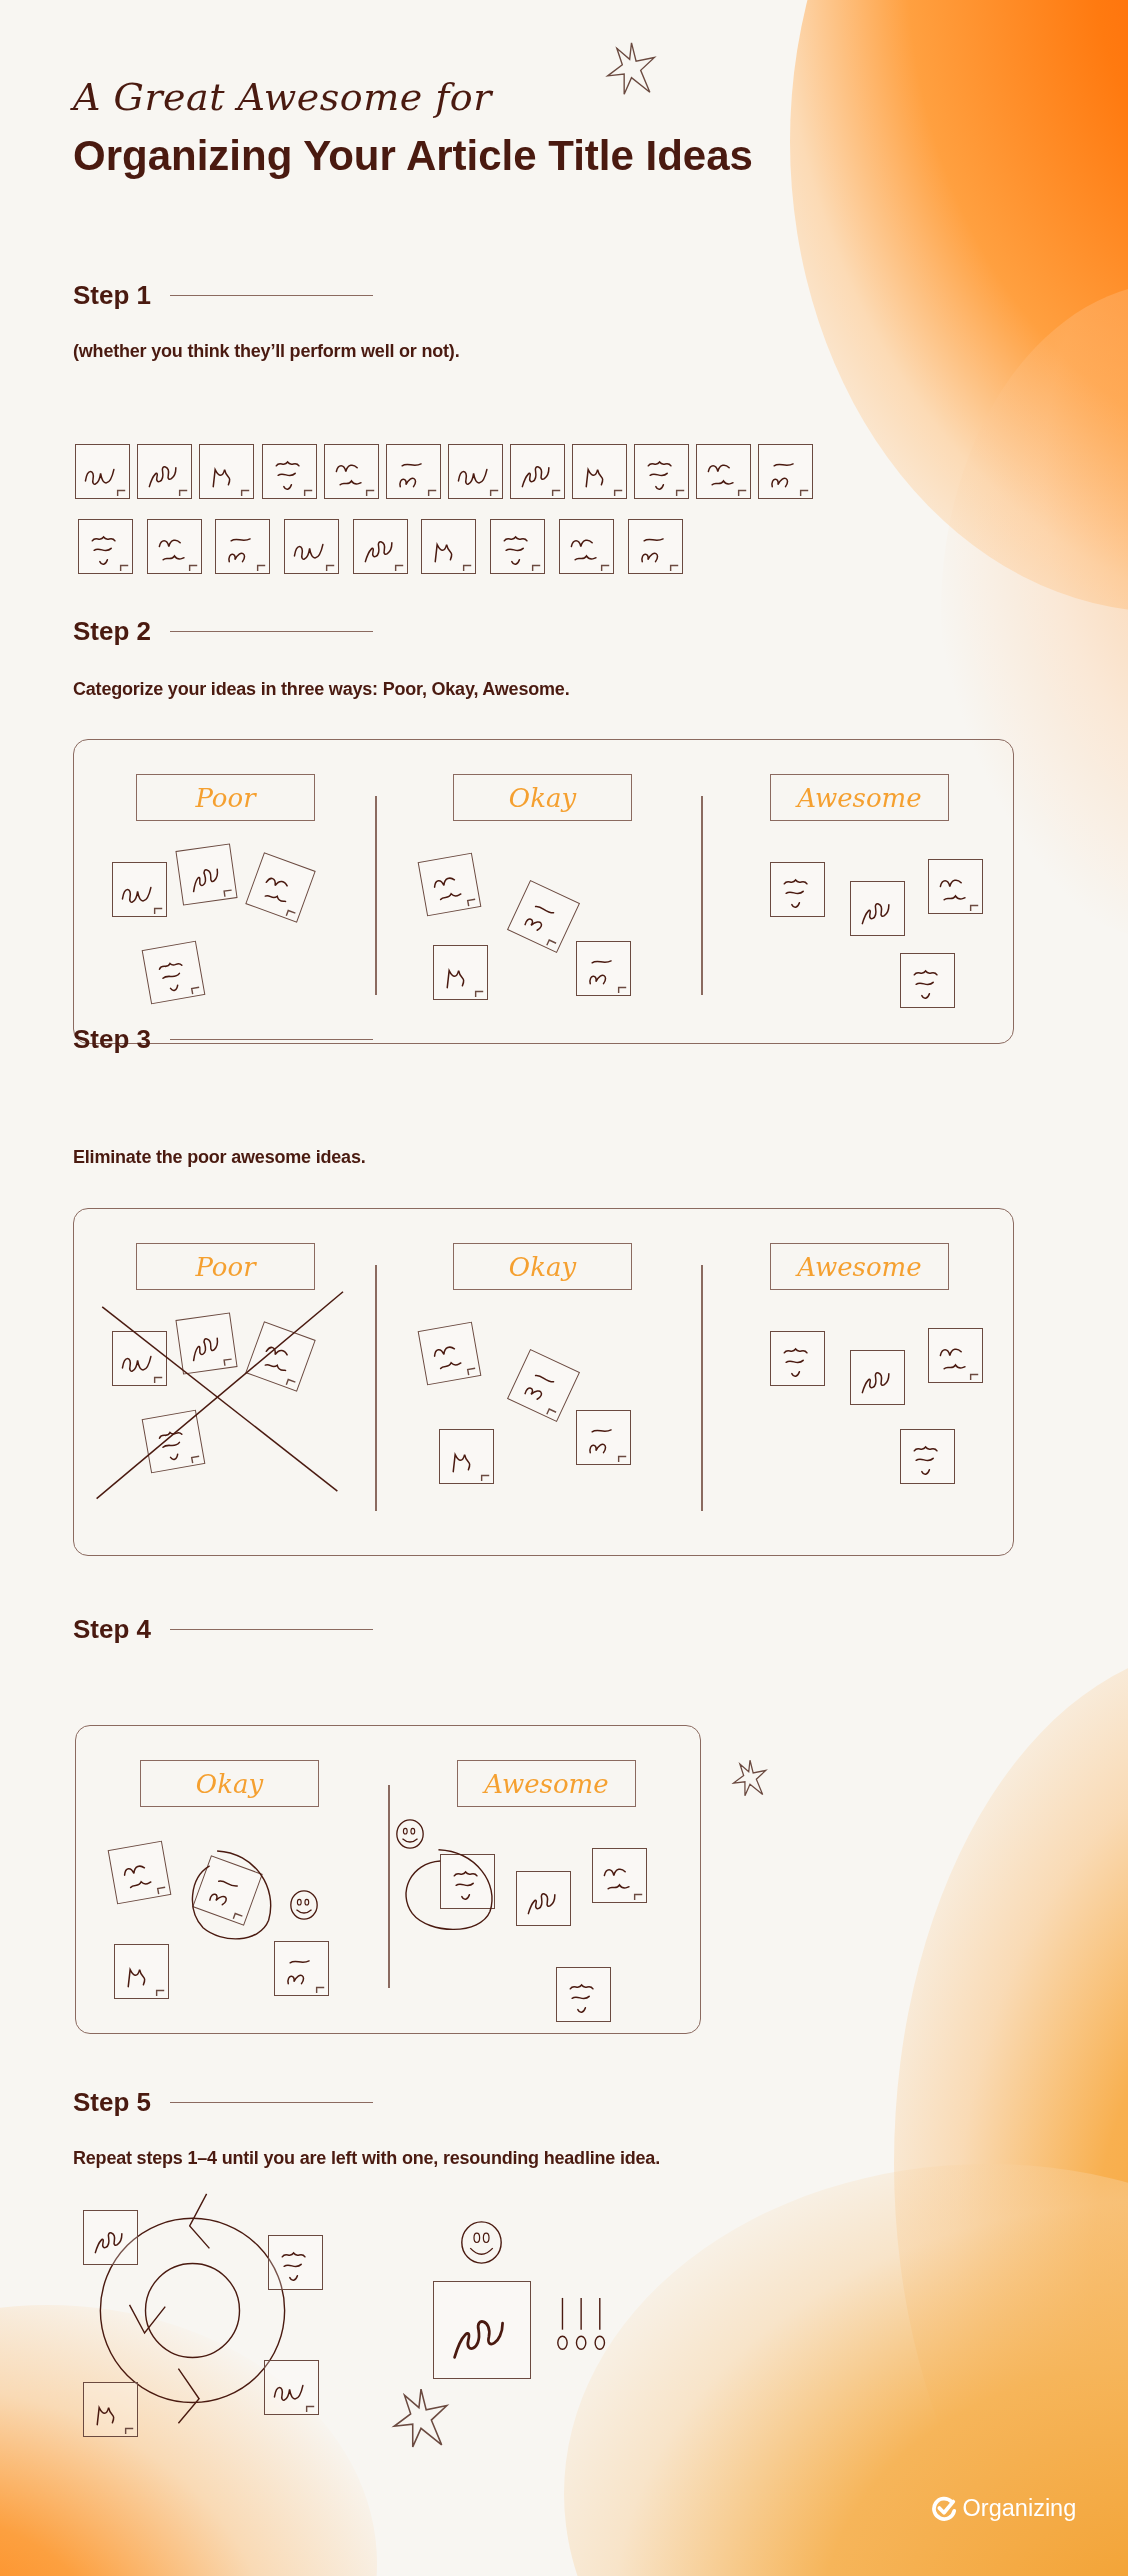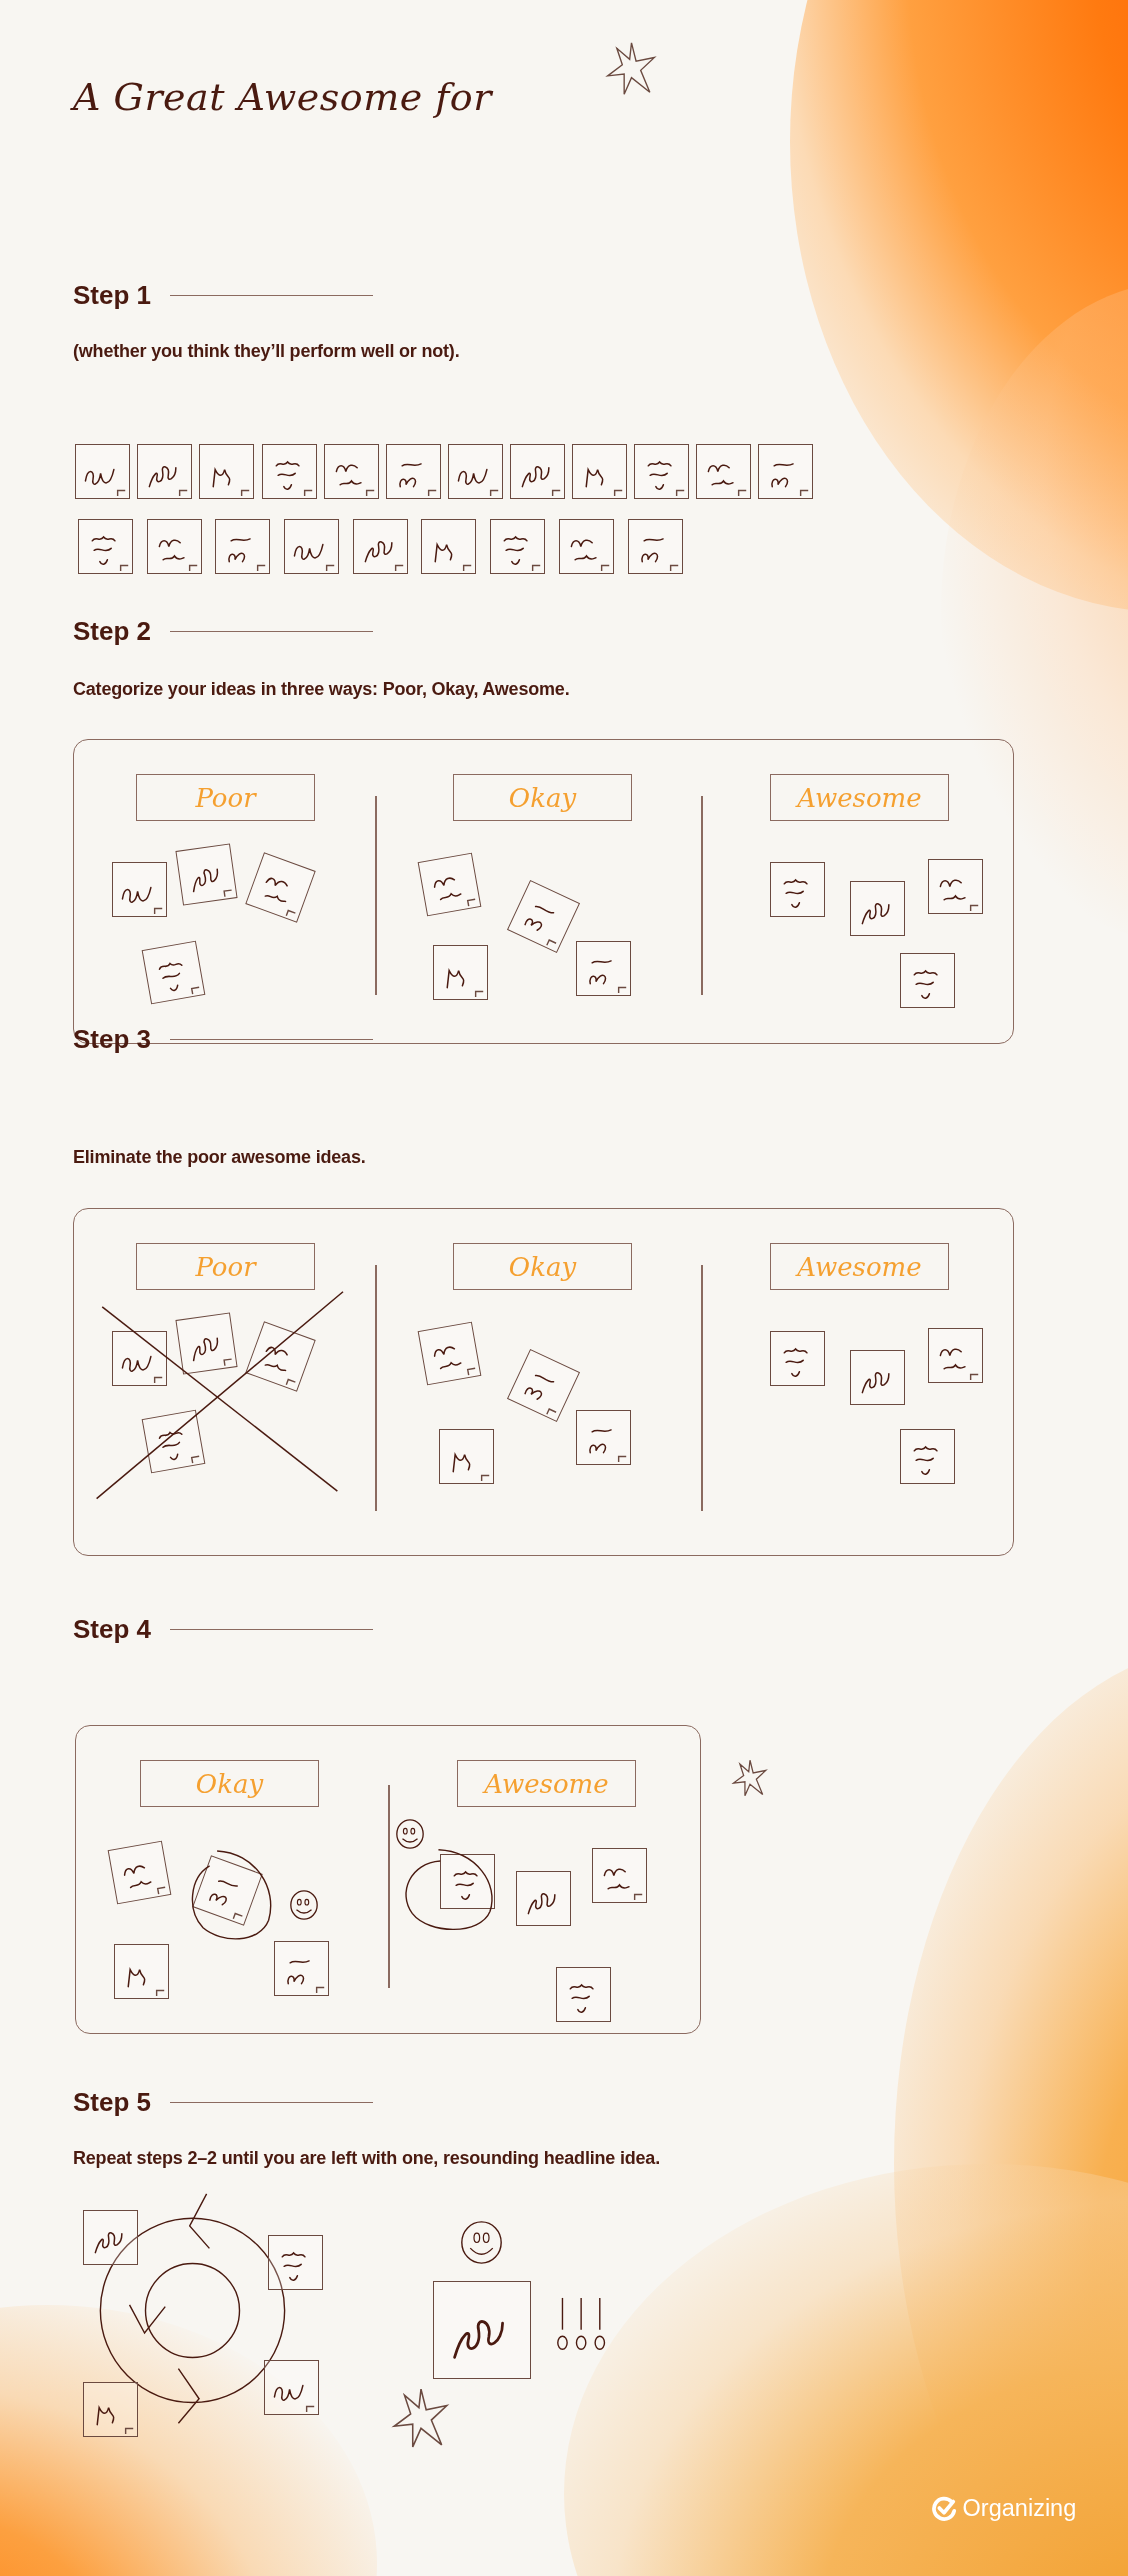--- a/index.html
+++ b/index.html
@@ -58,20 +58,21 @@
   <div class="blob blob-bl"></div>
 </div>
 
 <div class="content">
 
   <svg class="abs" style="left:604px;top:41px;width:55px;height:55px" viewBox="0 0 60 60">
     <polygon points="30,2 35,22 55,18 40,32 50,56 30,40 22,58 22,36 4,38 20,26 14,8 28,20" fill="none" stroke="#6b4a40" stroke-width="1.5"></polygon>
   </svg>
 
   <div class="title-1">A Great Awesome for</div>
+  <div class="title-2">Organizing Your Article Title Ideas</div>
 
   <div class="step-head" style="top:280px">
     <span class="label">Step 1</span>
     <span class="rule"></span>
   </div>
   <div class="desc" style="top:336px">
     <div>(whether you think they’ll perform well or not).</div>
   </div>
 
   <div id="step1-notes">
@@ -455,21 +456,21 @@
   </div>
 
   <svg class="abs" style="left:731px;top:1759px;width:38px;height:38px" viewBox="0 0 60 60">
     <polygon points="30,2 35,22 55,18 40,32 50,56 30,40 22,58 22,36 4,38 20,26 14,8 28,20" fill="none" stroke="#6b4a40" stroke-width="2"></polygon>
   </svg>
 
   <div class="step-head" style="top:2087px">
     <span class="label">Step 5</span>
     <span class="rule"></span>
   </div>
-  <div class="desc" style="top:2143px">Repeat steps 2–2 until you are left with one, resounding headline idea.</div>
+  <div class="desc" style="top:2143px">Repeat steps 1–4 until you are left with one, resounding headline idea.</div>
 
   <svg class="abs" style="left:75px;top:2192px;width:282px;height:235px" viewBox="0 0 300 250">
     <circle cx="125" cy="126" r="98" fill="none" stroke="#4a1a10" stroke-width="1.5"></circle>
     <circle cx="125" cy="126" r="50" fill="none" stroke="#4a1a10" stroke-width="1.5"></circle>
     <polyline points="140,2 122,36 143,60" fill="none" stroke="#4a1a10" stroke-width="1.5"></polyline>
     <polyline points="58,120 74,150 96,122" fill="none" stroke="#4a1a10" stroke-width="1.5"></polyline>
     <polyline points="110,188 132,220 110,246" fill="none" stroke="#4a1a10" stroke-width="1.5"></polyline>
   </svg>
   <div id="step5-notes">
       <div class="note" style="left: 83px; top: 2210px;">

